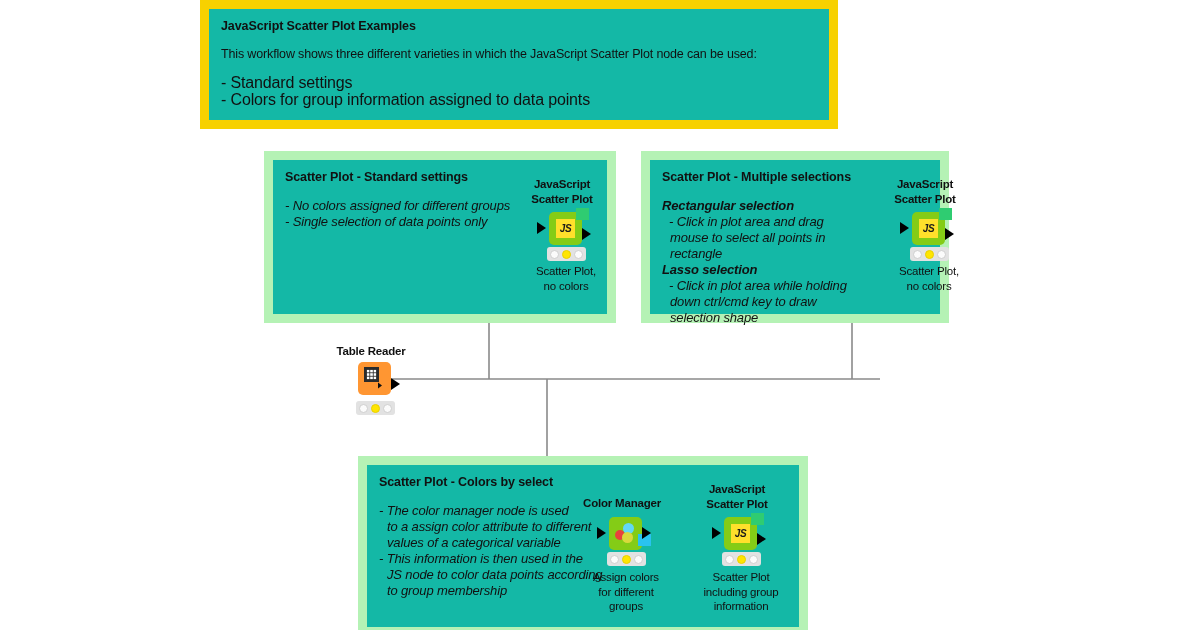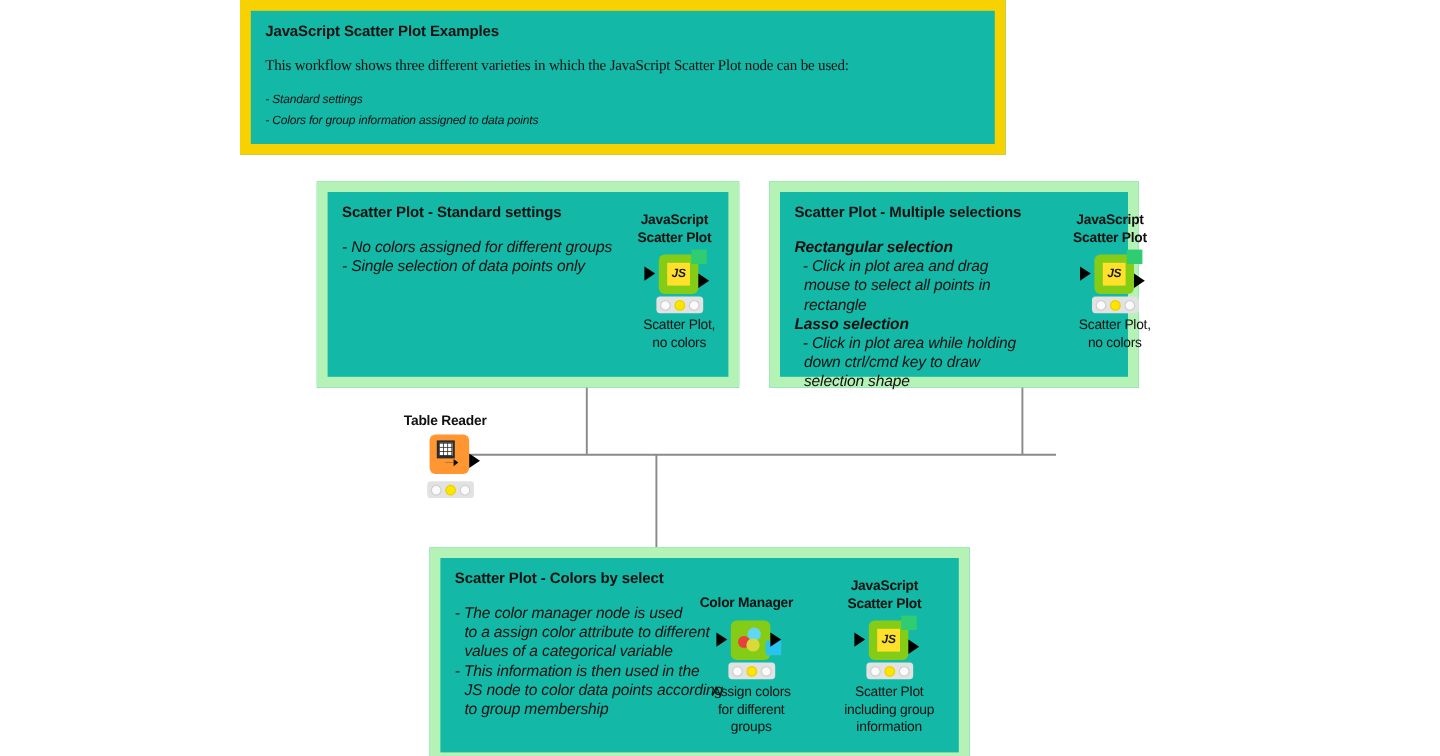--- a/index.html
+++ b/index.html
@@ -45,27 +45,25 @@
     font-weight: bold;
     letter-spacing: -0.1px;
     margin: 0 0 14px 0;
     white-space: nowrap;
   }
   .anno-para {
     font-size: 12.5px;
     margin: 0 0 14px 0;
     letter-spacing: -0.15px;
     white-space: nowrap;
-    font-family: Liberation Serif, serif;
   }
   .anno-list {
-    font-size: 10px;
+    font-size: 16px;
     line-height: 16.5px;
     letter-spacing: -0.15px;
-    font-style: italic;
   }
   .anno-list div { white-space: nowrap; }
 
   .bullets {
     font-size: 13px;
     line-height: 16px;
     letter-spacing: -0.15px;
     font-style: italic;
   }
   .bullets div { white-space: nowrap; }

